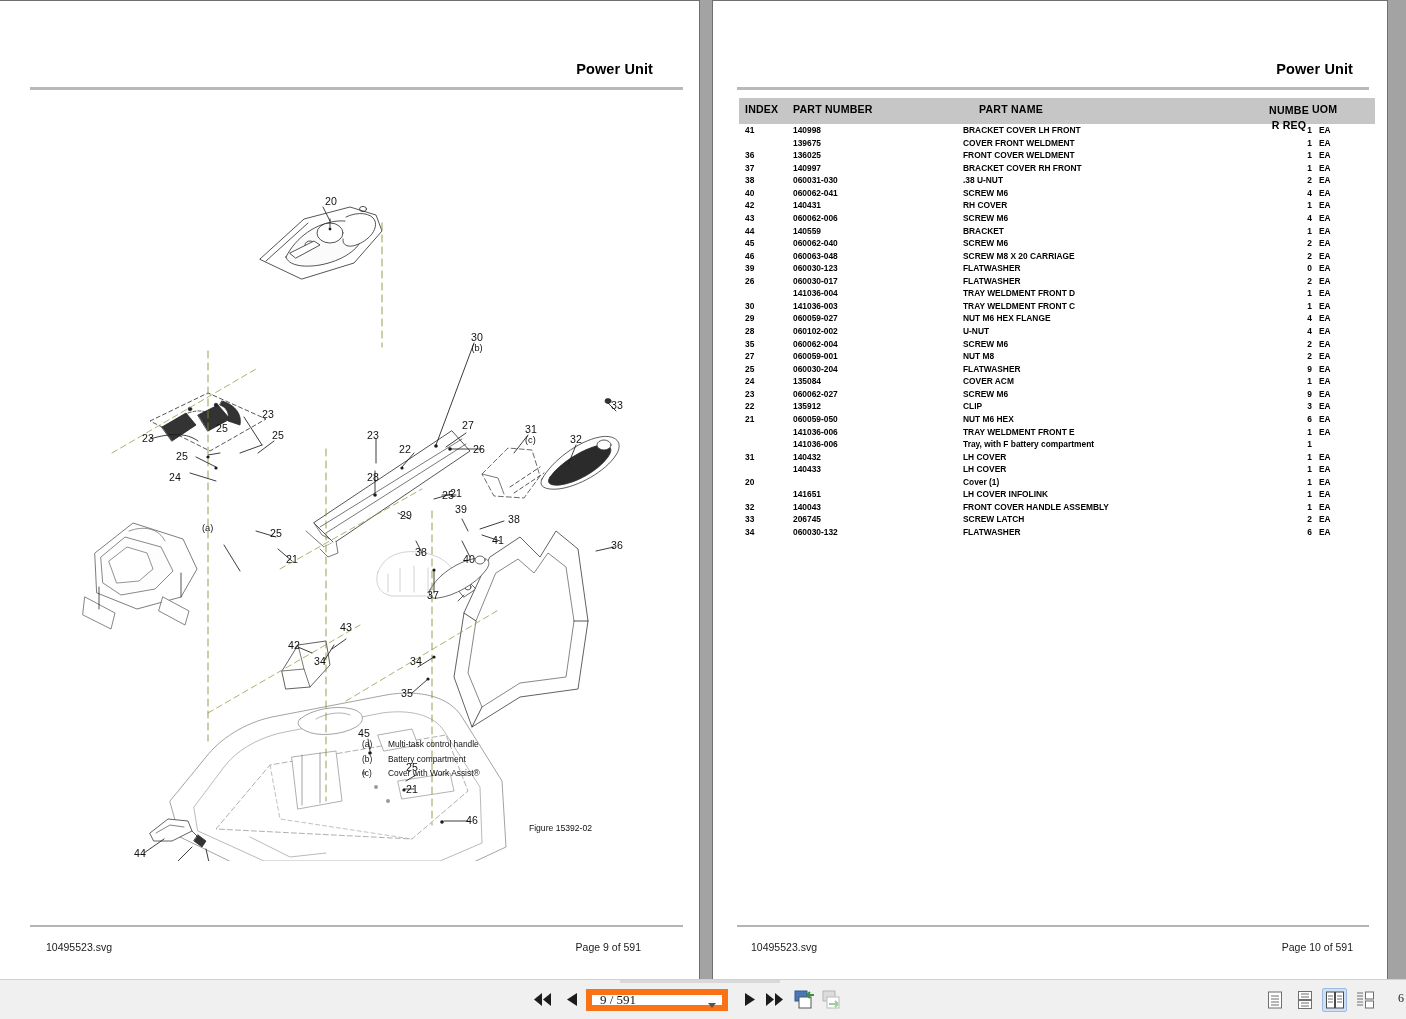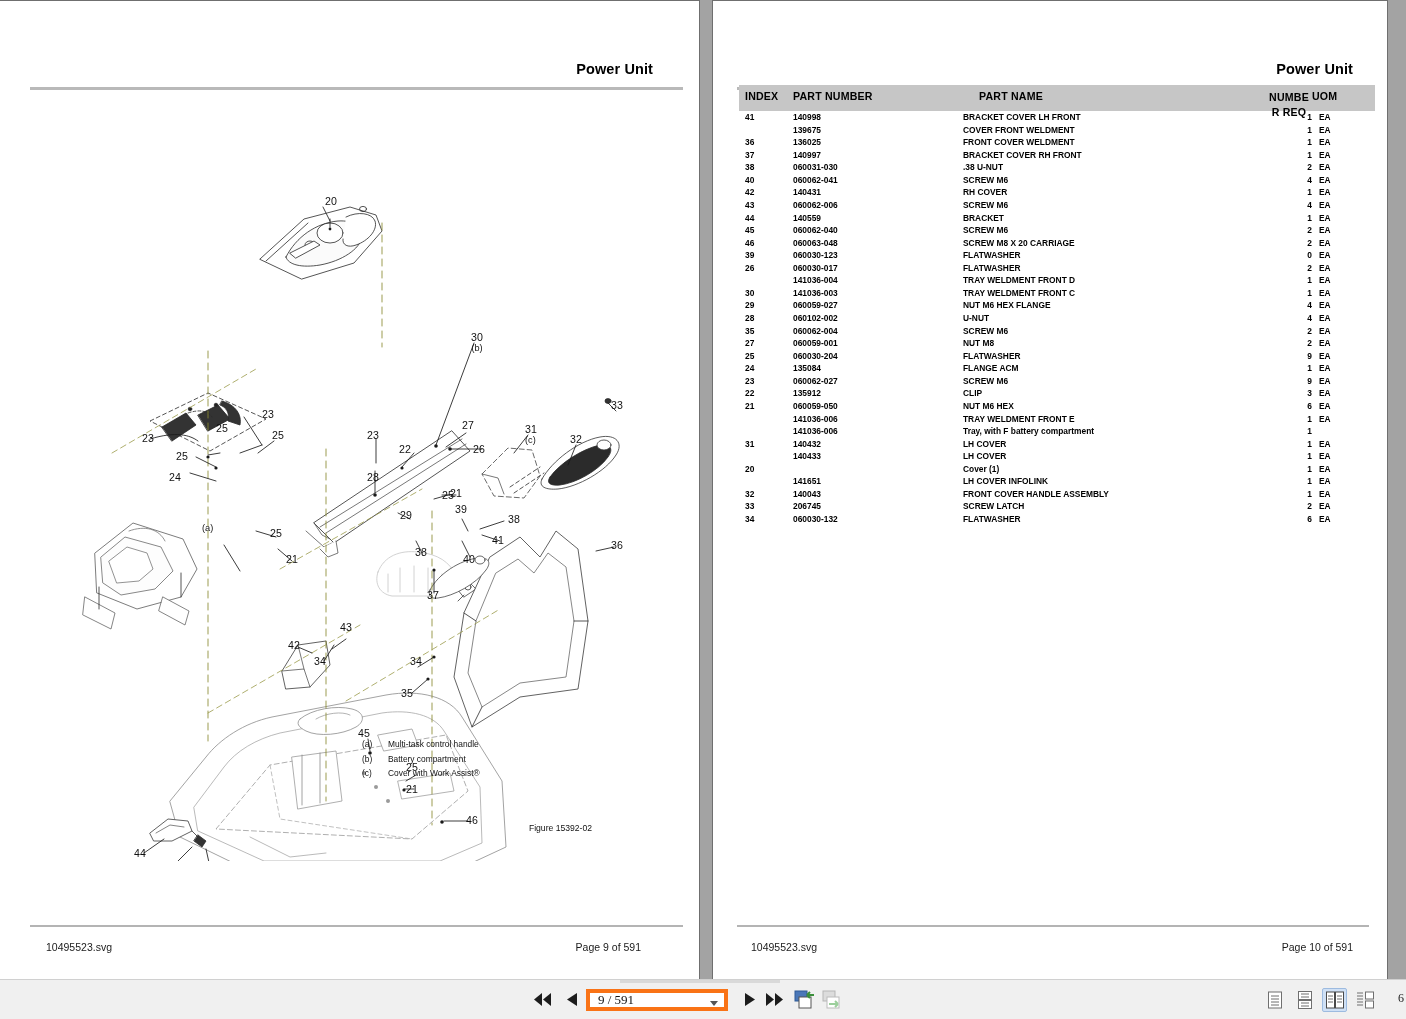--- a/index.html
+++ b/index.html
@@ -68,21 +68,21 @@
     background:#f0f0f0;border-top:1px solid #d0d0d0;
   }
   .tb-center{position:absolute;left:0;top:0;width:1406px;height:39px;}
   .tb-btn{
     position:absolute;top:7px;height:25px;width:25px;
     display:flex;align-items:center;justify-content:center;
     cursor:pointer;
   }
   .pagebox{
     position:absolute;left:586px;top:9px;width:142px;height:22px;
-    background:#fff;border:4px solid #f97316;box-sizing:border-box;
+    background:#fff;border:6px solid #f97316;box-sizing:border-box;
     display:flex;align-items:center;
   }
   .pagebox .pval{font-size:13px;color:#111;padding-left:8px;font-family:"Liberation Serif",serif;}
   .pagebox .caret{
     position:absolute;right:6px;top:8px;width:0;height:0;
     border-left:4px solid transparent;border-right:4px solid transparent;
     border-top:5px solid #555;
   }
   .vbtn{
     position:absolute;top:8px;width:25px;height:24px;
@@ -363,21 +363,21 @@
       <div class="pg-foot-left" style="left:46px;">10495523.svg</div>
       <div class="pg-foot-right" style="right:58px;">Page 9 of  591</div>
     </div>
   </div>
 
   <div class="page" id="page-right">
     <div class="pg-inner">
       <div class="pg-header" style="right:34px;">Power Unit</div>
       <div class="pg-headrule" style="left:24px;right:18px;"></div>
 
-      <div class="tbl" style="left:26px;top:84px;width:636px;">
+      <div class="tbl" style="left:26px;top:97px;width:636px;">
         <div class="tbl-head">
           <div class="th th-index">INDEX</div>
           <div class="th th-partnum">PART NUMBER</div>
           <div class="th th-partname">PART NAME</div>
           <div class="th th-numreq">NUMBE R REQ</div>
           <div class="th th-uom">UOM</div>
         </div>
         <div id="tbl-body">
             <div class="trow">
               <span class="c c-index">41</span>
@@ -515,21 +515,21 @@
             <div class="trow">
               <span class="c c-index">25</span>
               <span class="c c-partnum">060030-204</span>
               <span class="c c-partname">FLATWASHER</span>
               <span class="c c-qty">9</span>
               <span class="c c-uom">EA</span>
             </div>
             <div class="trow">
               <span class="c c-index">24</span>
               <span class="c c-partnum">135084</span>
-              <span class="c c-partname">FLANGE ACM</span>
+              <span class="c c-partname">COVER ACM</span>
               <span class="c c-qty">1</span>
               <span class="c c-uom">EA</span>
             </div>
             <div class="trow">
               <span class="c c-index">23</span>
               <span class="c c-partnum">060062-027</span>
               <span class="c c-partname">SCREW M6</span>
               <span class="c c-qty">9</span>
               <span class="c c-uom">EA</span>
             </div>

